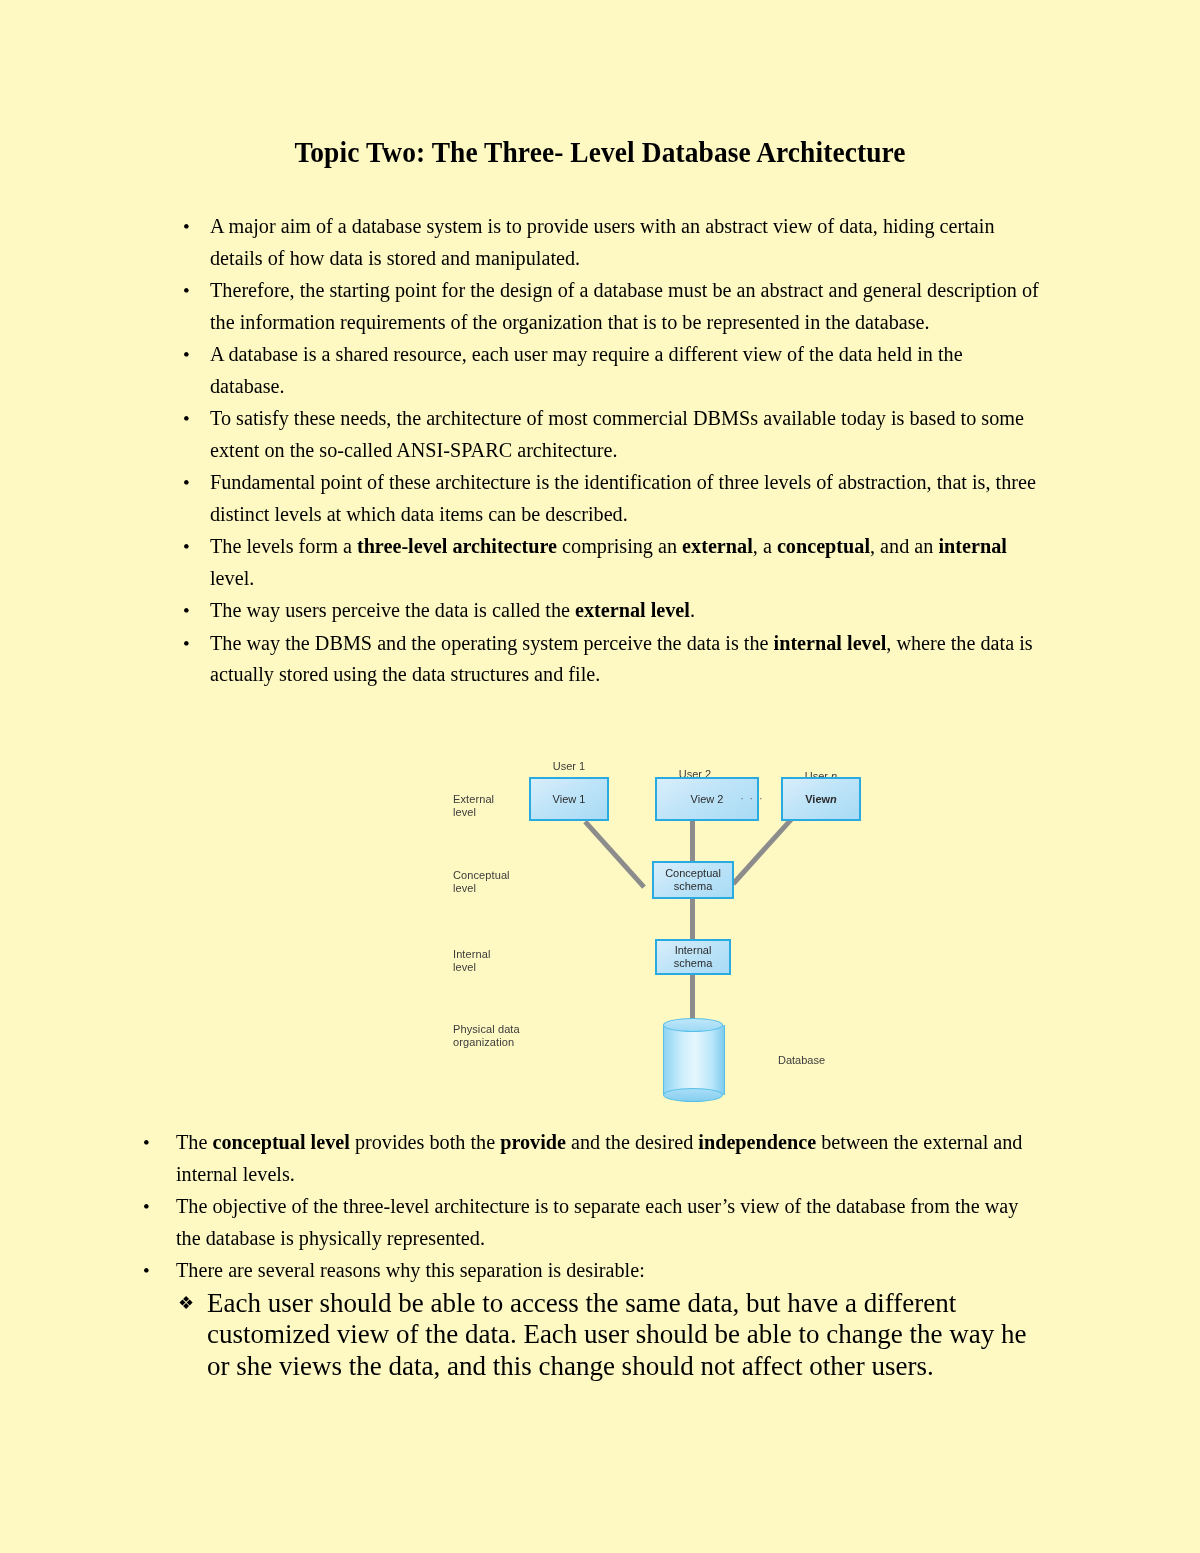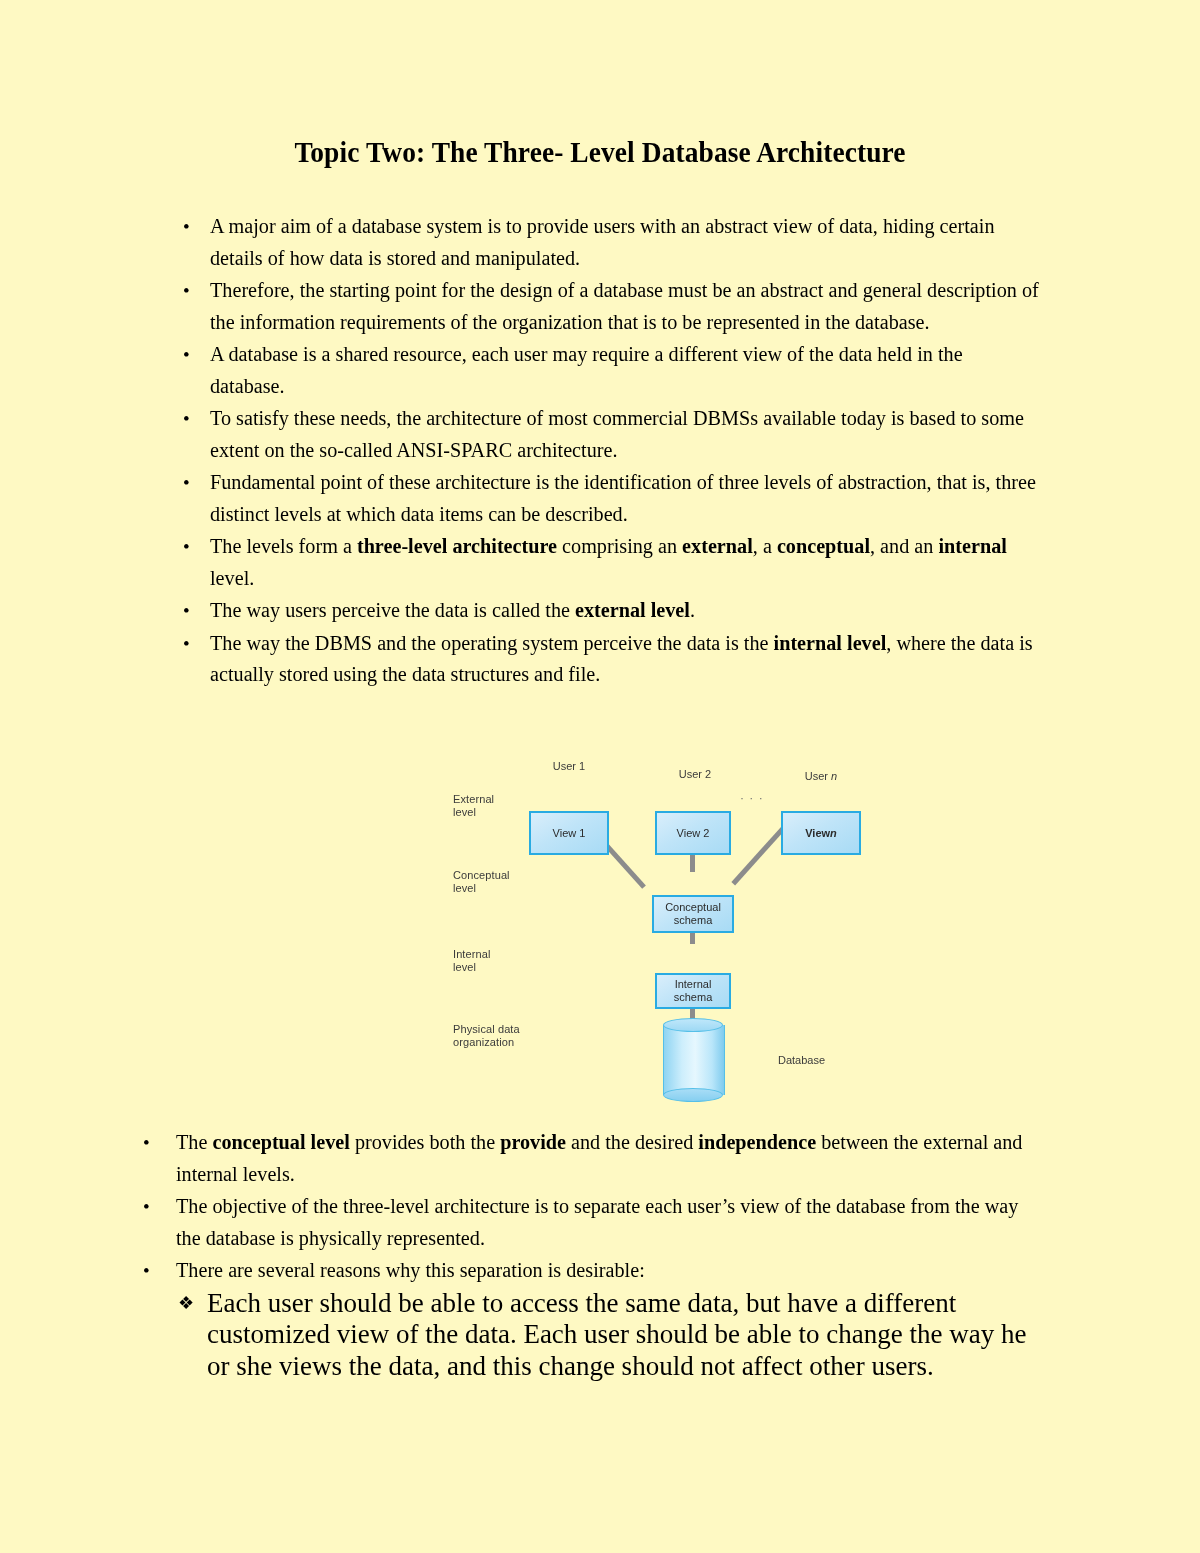--- a/index.html
+++ b/index.html
@@ -131,21 +131,20 @@
     background: linear-gradient(150deg, #d9eefb 0%, #bfe4f8 45%, #a8dbf5 100%);
     display: flex;
     align-items: center;
     justify-content: center;
     text-align: center;
     font-family: "Liberation Sans", "DejaVu Sans", sans-serif;
     font-size: 11px;
     line-height: 13px;
     color: #2b2b2b;
     white-space: pre-line;
-    margin-top: 34px;
   }
 
   .node-caption {
     position: absolute;
     font-family: Liberation Sans, sans-serif;
     font-size: 11px;
     line-height: 13px;
     color: #3b3b3b;
     text-align: center;
     white-space: nowrap;
@@ -271,21 +270,21 @@
 
     <div class="connector" style="left:247px; top:140px; width:5px; height:46px;"></div>
 
     <div class="connector" style="left:247px; top:216px; width:5px; height:48px;"></div>
 
     <div class="node-caption" style="left:86px; top:2px; width:80px;">User 1</div>
     <div class="node-caption" style="left:212px; top:10px; width:80px;">User 2</div>
     <div class="node-caption" style="left:338px; top:12px; width:80px;">User <span class="italic-n">n</span></div>
 
     <div class="node-box" style="left:86px; top:19px; width:80px; height:44px;">View 1</div>
-    <div class="node-box" style="left:212px; top:19px; width:76px; height:44px;">View 2</div>
+    <div class="node-box" style="left:212px; top:19px; width:104px; height:44px;">View 2</div>
     <div class="node-box" style="left:338px; top:19px; width:80px; height:44px;font-weight:bold;">View <span class="italic-n">n</span></div>
 
     <div class="ellipsis-dots" style="left:297px; top:33px;">· · ·</div>
 
     <div class="node-box" style="left:209px; top:103px; width:82px; height:38px;">Conceptual
 schema</div>
 
     <div class="node-box" style="left:212px; top:181px; width:76px; height:36px;">Internal
 schema</div>
 

